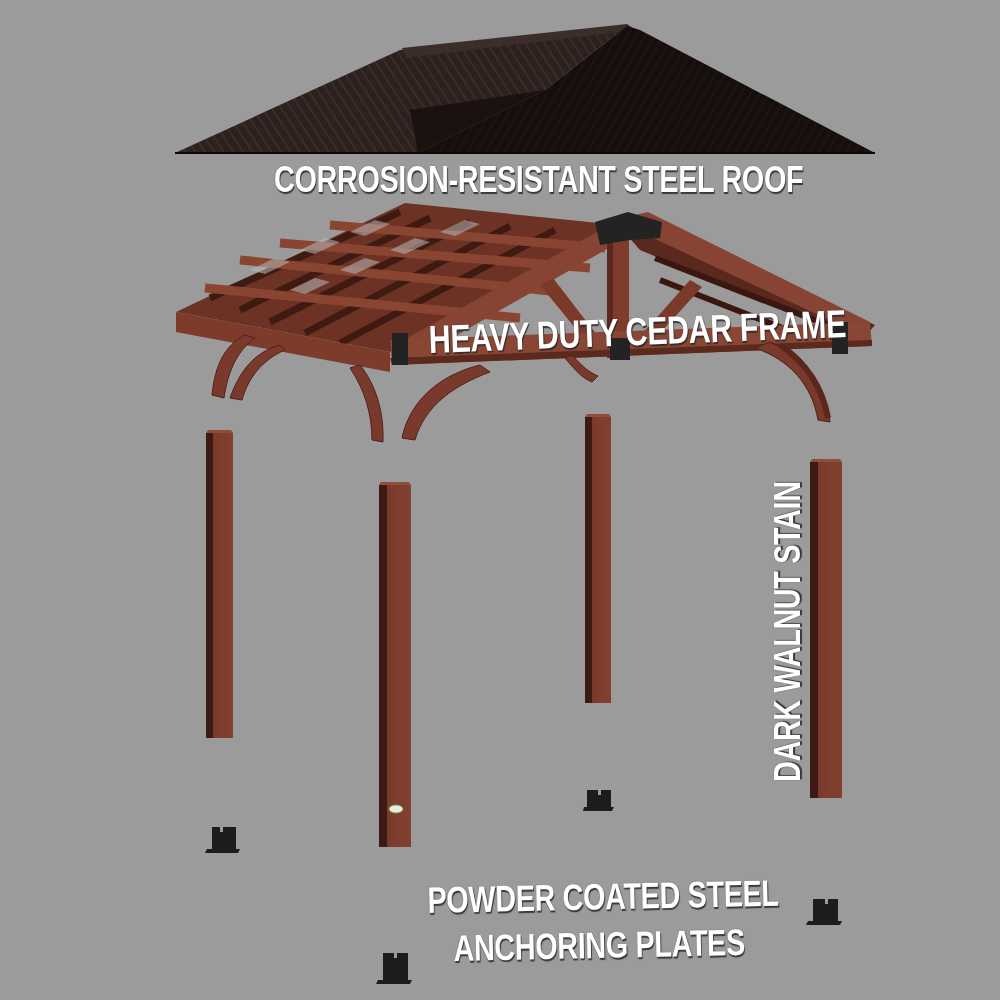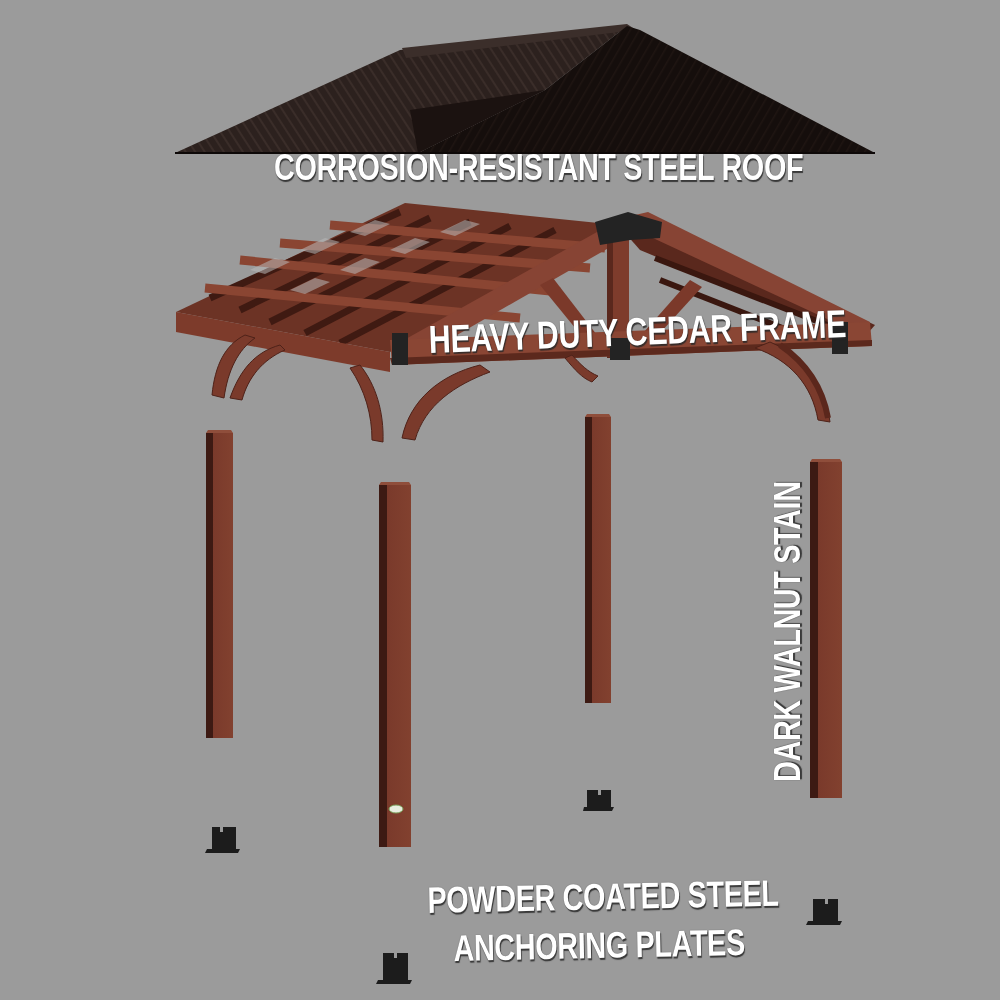--- a/index.html
+++ b/index.html
@@ -14,21 +14,21 @@
     position: absolute;
     color: #ffffff;
     font-family: "Liberation Sans", "DejaVu Sans", sans-serif;
     font-weight: bold;
     letter-spacing: -0.5px;
     white-space: nowrap;
     transform-origin: left top;
     text-shadow: 1px 2px 1px rgba(40,40,40,0.85), 0 0 1px rgba(0,0,0,0.6);
   }
   .label span { display: inline-block; transform: scaleX(0.78); transform-origin: left center; }
-  #lbl-roof { left: 274px; top: 147px; font-size: 37px; }
+  #lbl-roof { left: 274px; top: 159px; font-size: 37px; }
   #lbl-frame { left: 428px; top: 318px; font-size: 39px; transform: rotate(-2.2deg); }
   #lbl-stain {
     left: 767px; top: 782px; font-size: 37px;
     transform: rotate(-90deg);
   }
   #lbl-plates-1 { left: 427px; top: 880px; font-size: 37px; transform: rotate(-1.2deg); }
   #lbl-plates-2 { left: 453px; top: 928px; font-size: 37px; transform: rotate(-1.2deg); }
 </style>
 </head>
 <body>

